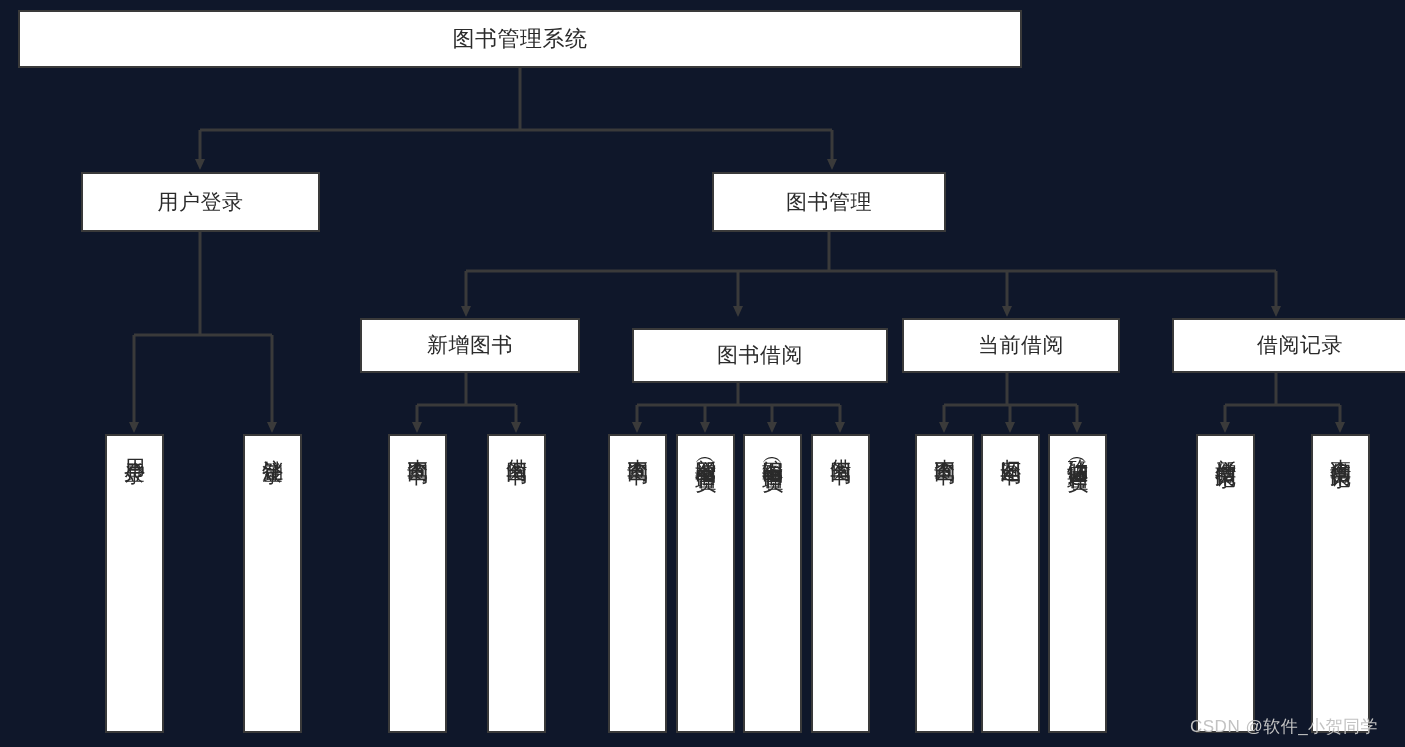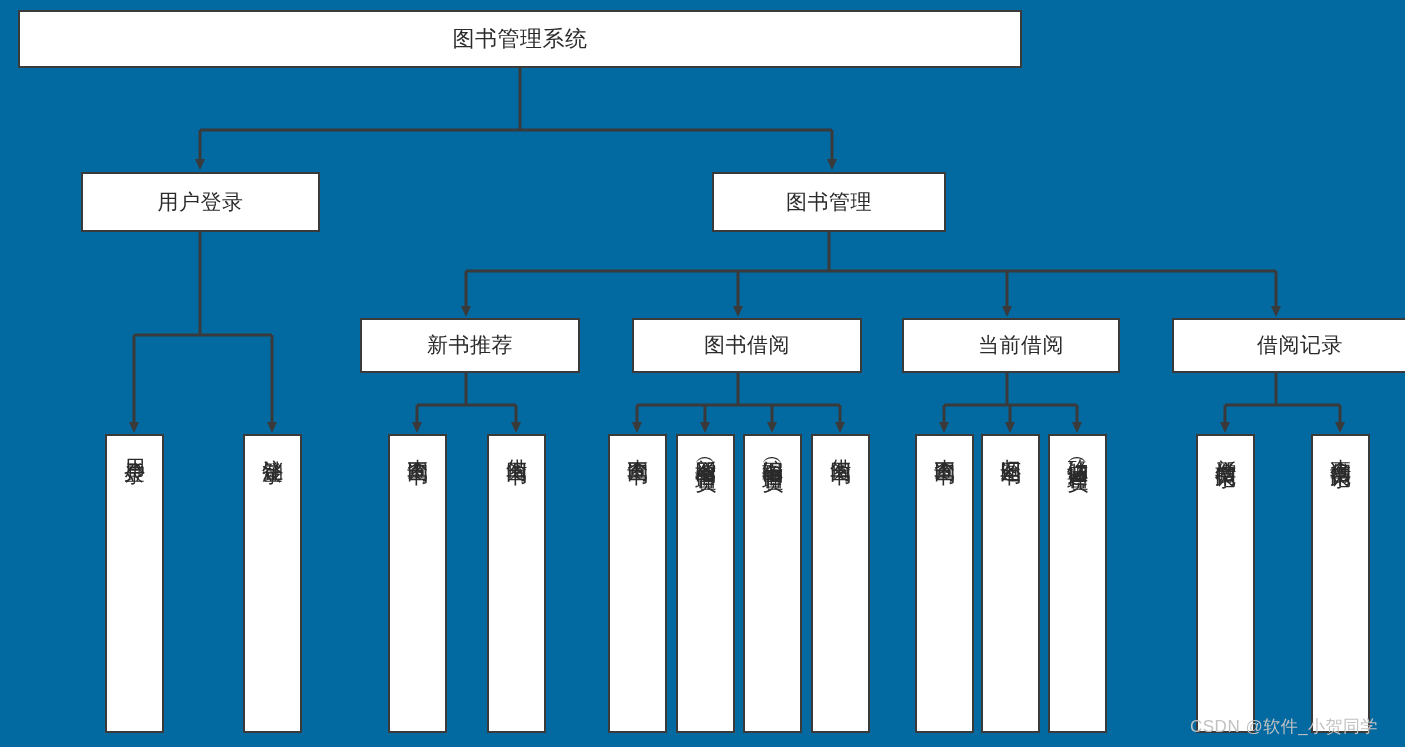--- a/index.html
+++ b/index.html
@@ -10,21 +10,21 @@
   body {
     width: 1405px;
     height: 747px;
     font-family: "Liberation Sans", "DejaVu Sans", sans-serif;
     overflow: hidden;
   }
   #canvas {
     position: relative;
     width: 1405px;
     height: 747px;
-    background: #0369a1;
+    background: #0f172a;
   }
   svg#wires {
     position: absolute;
     left: 0;
     top: 0;
     width: 1405px;
     height: 747px;
     pointer-events: none;
   }
   .node {
@@ -133,23 +133,23 @@
   </div>
 
   <div class="node h" style="left:81px; top:172px; width:239px; height:60px;">
     <span class="label">用户登录</span>
   </div>
   <div class="node h" style="left:712px; top:172px; width:234px; height:60px;">
     <span class="label">图书管理</span>
   </div>
 
   <div class="node h" style="left:360px; top:318px; width:220px; height:55px;">
-    <span class="label">新书推荐</span>
-  </div>
-  <div class="node h" style="left:632px; top:318px; width:230px; height:55px;">
+    <span class="label">新增图书</span>
+  </div>
+  <div class="node h" style="left:632px; top:328px; width:256px; height:55px;">
     <span class="label">图书借阅</span>
   </div>
   <div class="node h" style="left:902px; top:318px; width:218px; height:55px;padding-left:20px;">
     <span class="label">当前借阅</span>
   </div>
   <div class="node h" style="left:1172px; top:318px; width:256px; height:55px;">
     <span class="label">借阅记录</span>
   </div>
 
   <div class="node v" style="left:105px; top:434px; width:59px; height:299px;">

